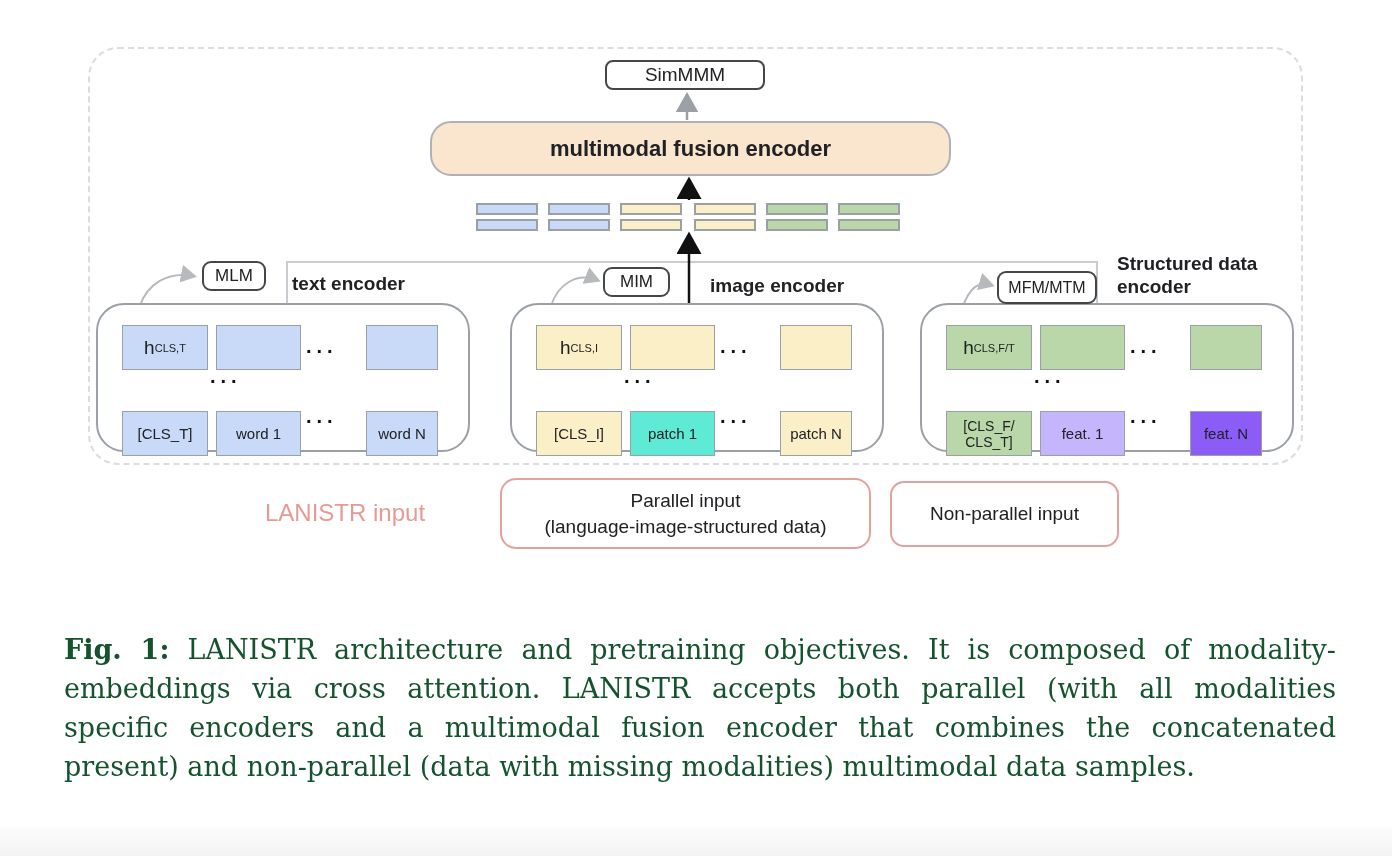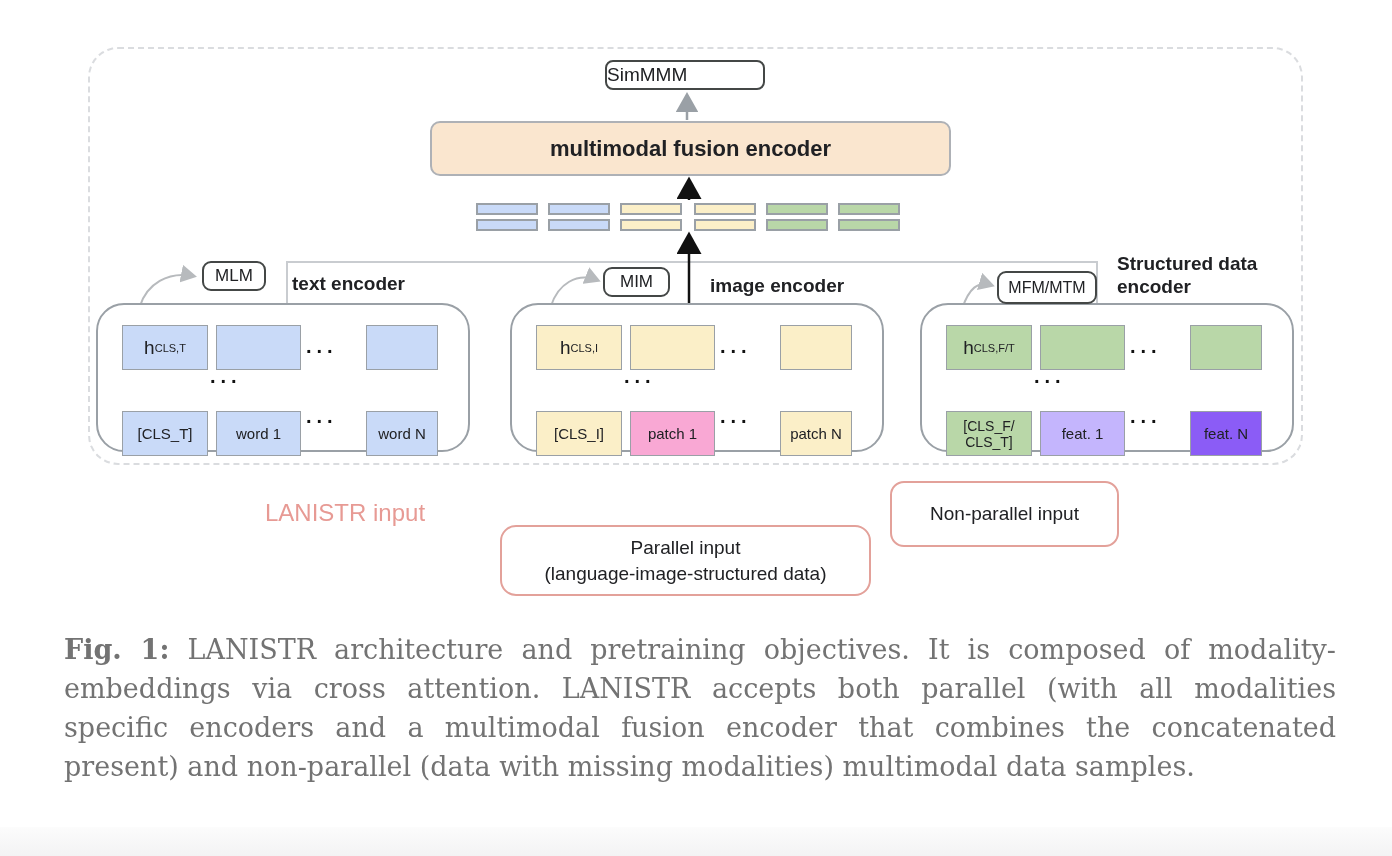--- a/index.html
+++ b/index.html
@@ -12,28 +12,28 @@
   
   .dashed-box {
     left: 88px; top: 47px; width: 1215px; height: 418px;
     border: 2px dashed #dadcdf; border-radius: 30px;
   }
 
   
   .sim-box {
     left: 605px; top: 60px; width: 160px; height: 30px;
     background: #ffffff; border: 2px solid #444746; border-radius: 8px;
-    display: flex; align-items: center; justify-content: flex-start;
+    display: flex; align-items: center; justify-content: center;
     font-size: 19px; z-index: 3;
   }
 
   
   .fusion-box {
     left: 430px; top: 121px; width: 521px; height: 55px;
-    border: 2px solid #aeb1b6; border-radius: 10px;
+    border: 2px solid #aeb1b6; border-radius: 21px;
     display: flex; align-items: center; justify-content: center;
     font-size: 22px; font-weight: bold; z-index: 3;
   }
 
   
   .token-group { position: absolute; top: 203px; width: 62px; display: flex; flex-direction: column; gap: 4px; z-index: 3; }
   .token-strip { height: 12px; border: 2px solid #9aa0a6; }
 
   
   svg.connectors { left: 0; top: 0; width: 1392px; height: 856px; z-index: 2; pointer-events: none; }
@@ -82,21 +82,21 @@
   .lanistr-label { left: 265px; top: 499px; font-size: 24px; z-index: 3; }
   .input-box {
     border: 2px solid #E3A19A; border-radius: 16px; background: #ffffff;
     display: flex; flex-direction: column; align-items: center; justify-content: center;
     font-size: 19px; line-height: 26px; text-align: center; z-index: 3;
   }
   .parallel-box { left: 500px; top: 478px; width: 371px; height: 71px; }
   .nonparallel-box { left: 890px; top: 481px; width: 229px; height: 66px; border-radius: 14px; }
 
   
-  .caption { left: 64px; top: 630px; width: 1272px; font-family: "DejaVu Serif", serif; font-size: 27px; line-height: 39px; color: #737373; }
+  .caption { left: 64px; top: 630px; width: 1272px; font-family: "DejaVu Serif", serif; font-size: 27px; line-height: 39px; color: #14532d; }
   .caption-line { text-align: justify; text-align-last: justify; }
   .caption-line.last { text-align-last: auto; }
   .caption b { font-weight: bold; }
 
   .footer-strip { left: 0; top: 827px; width: 1392px; height: 29px; background: linear-gradient(#fcfcfc, #f3f3f4); }
 </style>
 </head>
 <body>
 
 <div class="page">
@@ -197,21 +197,21 @@
   <div class="abs enc-block enc-block-image">
     <div class="cell row1 c1 h-cell" style="background-color: rgb(251, 239, 200);">
       <span>h</span>
         <sub>CLS,I</sub>
     </div>
     <div class="cell row1 c2" style="background-color: rgb(251, 239, 200);"></div>
     <div class="dots dots-row1">...</div>
     <div class="cell row1 c3" style="background-color: rgb(251, 239, 200);"></div>
     <div class="dots dots-mid">...</div>
     <div class="cell row2 c1" style="background-color: rgb(251, 239, 200);">[CLS_I]</div>
-    <div class="cell row2 c2" style="background-color: #f9a8d4;">patch 1</div>
+    <div class="cell row2 c2" style="background-color: #5eead4;">patch 1</div>
     <div class="dots dots-row2">...</div>
     <div class="cell row2 c3" style="background-color: rgb(251, 239, 200);">patch N</div>
   </div>
 
   <div class="abs enc-block enc-block-struct">
     <div class="cell row1 c1 h-cell" style="background-color: rgb(185, 215, 168);">
       <span>h</span>
         <sub>CLS,F/T</sub>
     </div>
     <div class="cell row1 c2" style="background-color: rgb(185, 215, 168);"></div>
@@ -223,21 +223,21 @@
         <div>[CLS_F/</div>
         <div>CLS_T]</div>
       </div>
     </div>
     <div class="cell row2 c2" style="background-color: #c4b5fd;">feat. 1</div>
     <div class="dots dots-row2">...</div>
     <div class="cell row2 c3" style="background-color: #8b5cf6;">feat. N</div>
   </div>
 
   <div class="abs lanistr-label" style="color: rgb(231, 154, 148);">LANISTR input</div>
-  <div class="abs input-box parallel-box" style="border-color: rgb(227, 161, 154); margin-top: 47px;">
+  <div class="abs input-box parallel-box" style="border-color: rgb(227, 161, 154);">
     <div>Parallel input</div>
     <div>(language-image-structured data)</div>
   </div>
   <div class="abs input-box nonparallel-box" style="border-color: rgb(227, 161, 154);">
     <div>Non-parallel input</div>
   </div>
 
   <div class="abs caption">
     <div class="caption-line"><b>Fig. 1:</b><span> LANISTR architecture and pretraining objectives. It is composed of modality-</span></div>
     <div class="caption-line">embeddings via cross attention. LANISTR accepts both parallel (with all modalities</div>

